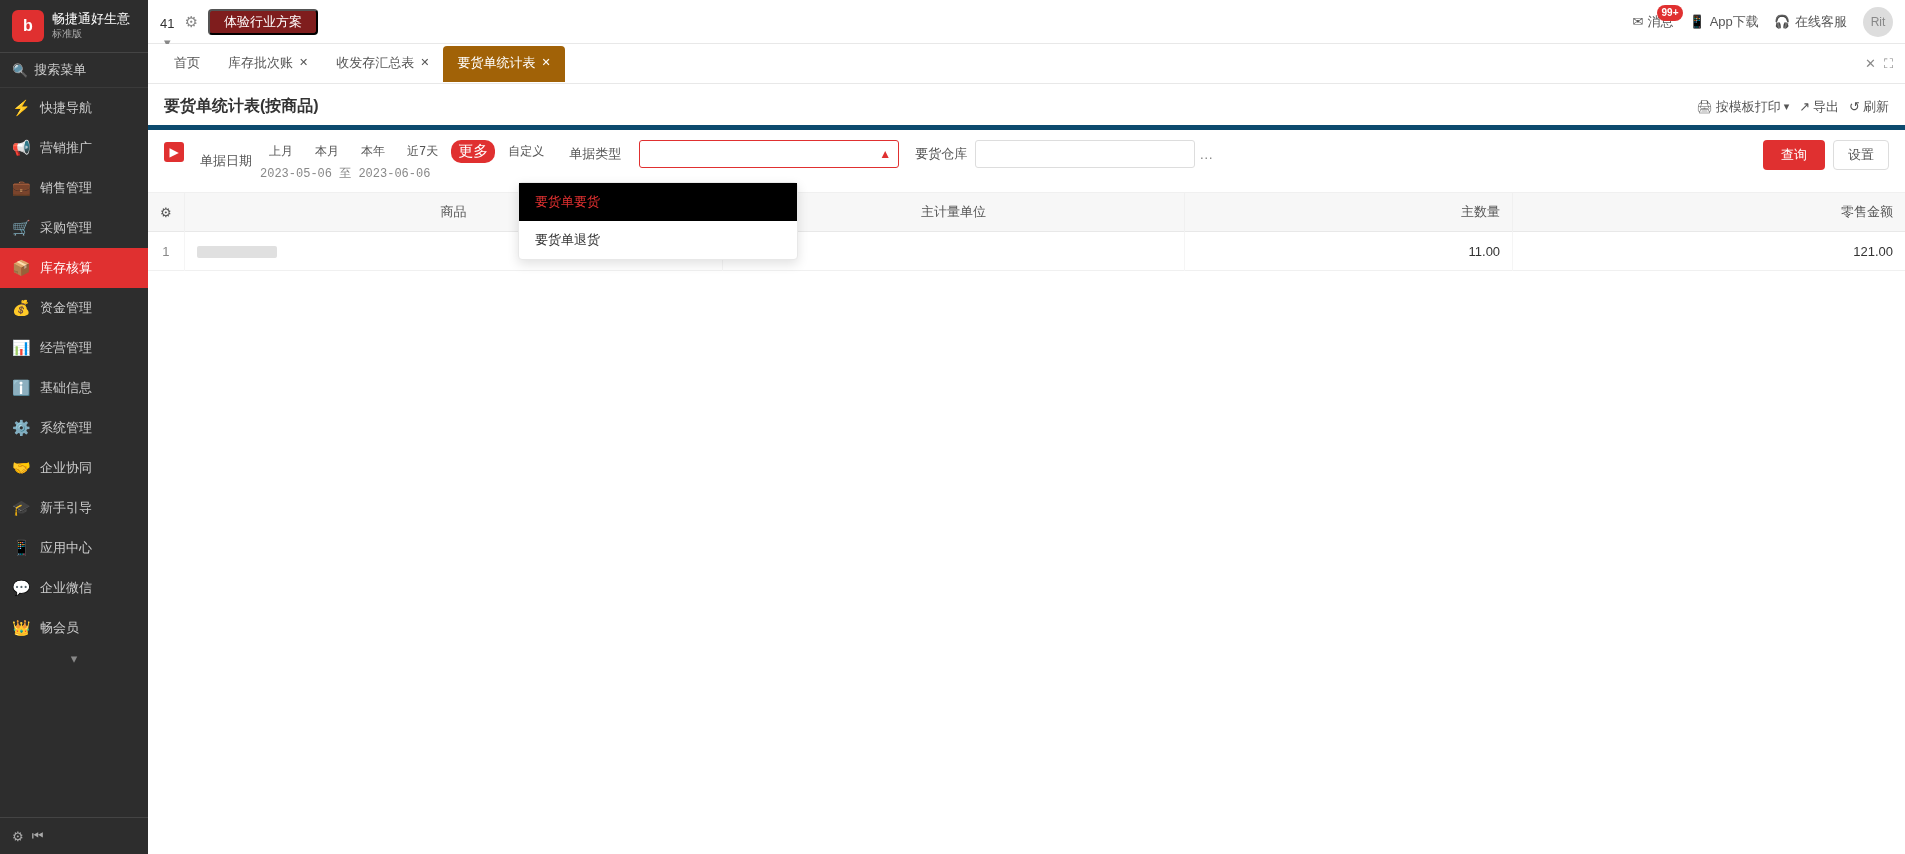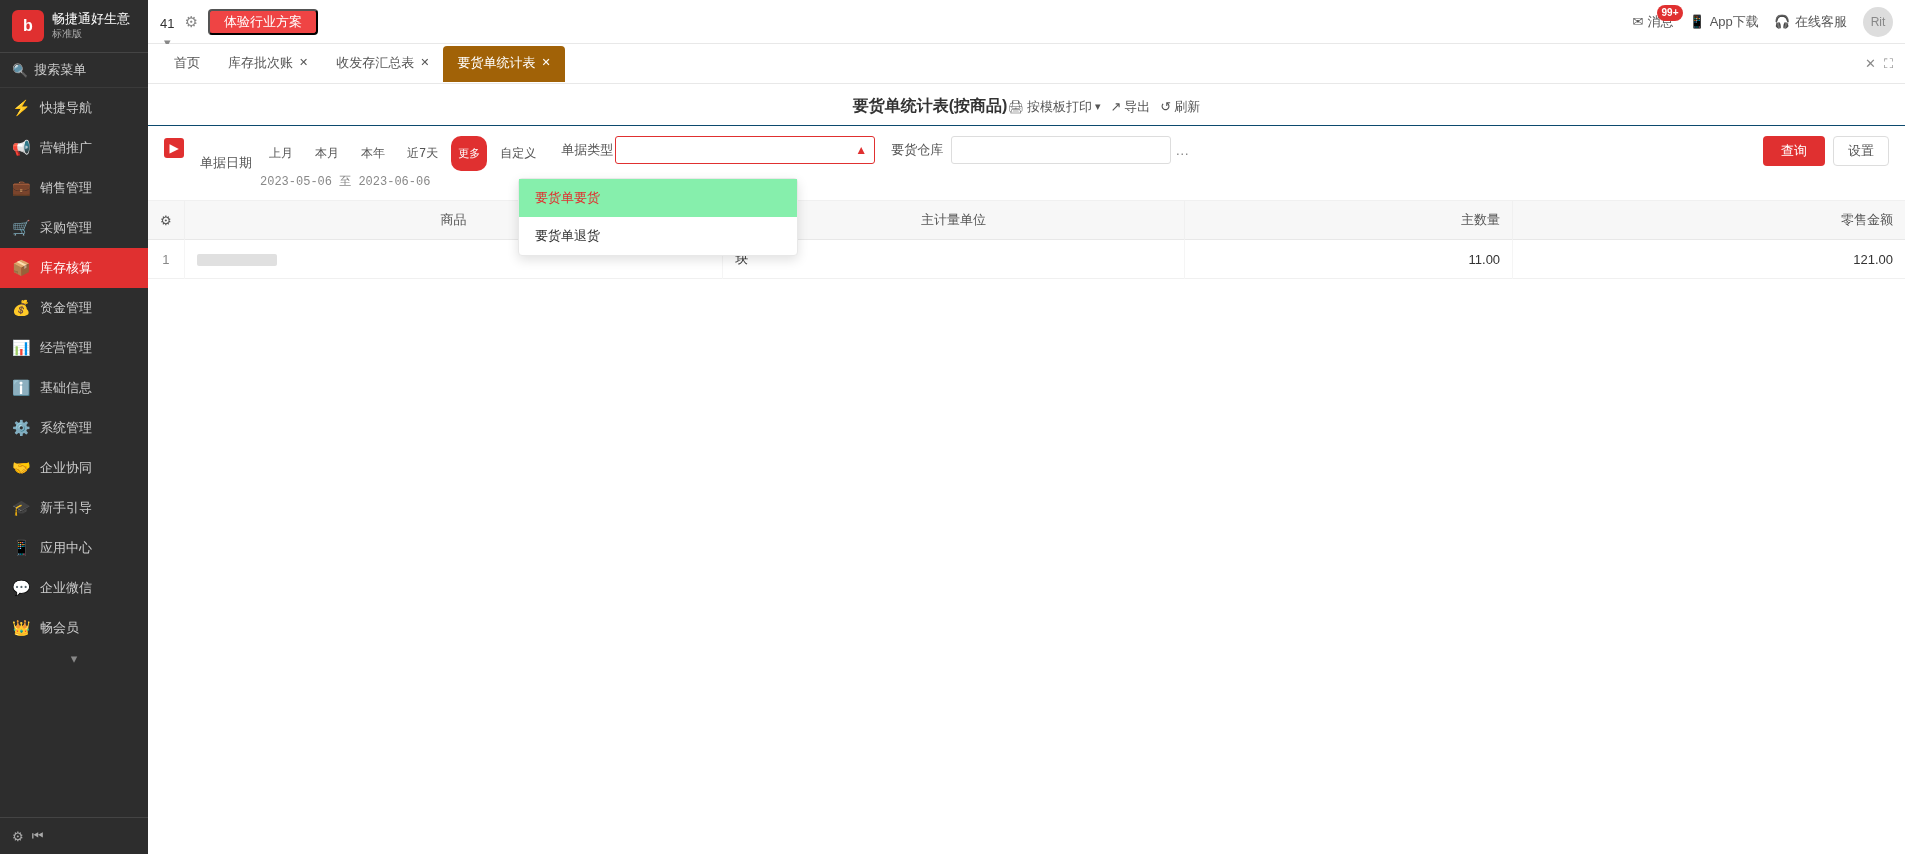--- a/index.html
+++ b/index.html
@@ -75,21 +75,21 @@
       gap: 10px;
       flex-shrink: 0;
     }
     .topbar-store {
       display: flex; align-items: center; gap: 4px;
       color: #666; font-size: 13px; flex-direction: column;
     }
     .topbar-store-num { color: #333; }
     .topbar-gear { color: #888; cursor: pointer; font-size: 15px; }
     .topbar-trial {
-      background: #ef4444; color: white;
+      background: #7f1d1d; color: white;
       padding: 2px 14px; border-radius: 4px;
       font-size: 13px; cursor: pointer;
     }
     .topbar-right {
       margin-left: auto;
       display: flex; align-items: center; gap: 16px;
     }
     .topbar-badge-item {
       display: flex; align-items: center; gap: 4px;
       color: #555; cursor: pointer; font-size: 13px; position: relative;
@@ -144,22 +144,22 @@
       padding: 0;
     }
     .page-container {
       background: white;
       margin: 0;
       height: 100%;
       display: flex; flex-direction: column;
     }
     .page-header {
       padding: 12px 16px 8px;
-      display: flex; align-items: center; justify-content: center;
-      border-bottom: 1px solid #0c4a6e;
+      display: flex; align-items: center; justify-content: space-between;
+      border-bottom: 5px solid #0c4a6e;
     }
     .page-title { font-size: 16px; font-weight: bold; color: #333; }
     .page-actions { display: flex; align-items: center; gap: 10px; color: #555; font-size: 13px; }
     .page-actions span { cursor: pointer; display: flex; align-items: center; gap: 3px; }
 
     
     .filter-bar {
       padding: 10px 16px;
       background: white;
       border-bottom: 1px solid #f0f0f0;
@@ -178,28 +178,28 @@
     }
     .filter-label { color: #555; white-space: nowrap; }
     .date-options { display: flex; gap: 4px; align-items: center; }
     .date-btn {
       padding: 2px 8px; border-radius: 3px;
       font-size: 12px; cursor: pointer; color: #555;
       border: 1px solid transparent;
     }
     .date-btn.more {
       background: #e03030; color: white; border-radius: 10px;
-      font-size: 11px; padding: 9px 6px;
+      font-size: 15px; padding: 1px 6px;
     }
     .date-btn.custom { color: #555; }
     .date-display { font-size: 12px; color: #888; margin-top: 2px; }
 
     
     .type-filter {
-      display: flex; align-items: center; gap: 2px;
+      display: flex; align-items: center; gap: 18px;
     }
     .type-input-wrap {
       position: relative;
       display: flex; align-items: center;
     }
     .type-input {
       width: 260px; height: 28px;
       border: 1px solid #e03030;
       border-radius: 3px;
       padding: 0 28px 0 8px;
@@ -246,21 +246,21 @@
       border: 1px solid #e8e8e8;
       border-radius: 4px;
       box-shadow: 0 4px 12px rgba(0,0,0,0.12);
       z-index: 100;
     }
     .dropdown-item {
       padding: 10px 16px;
       cursor: pointer;
       color: #333; font-size: 13px;
     }
-    .dropdown-item.selected { background: #86efac; color: #e03030; }
+    .dropdown-item.selected { background: #000000; color: #e03030; }
 
     
     .table-wrap {
       flex: 1; overflow: auto;
     }
     table {
       width: 100%; border-collapse: collapse;
       font-size: 13px;
     }
     thead tr {

